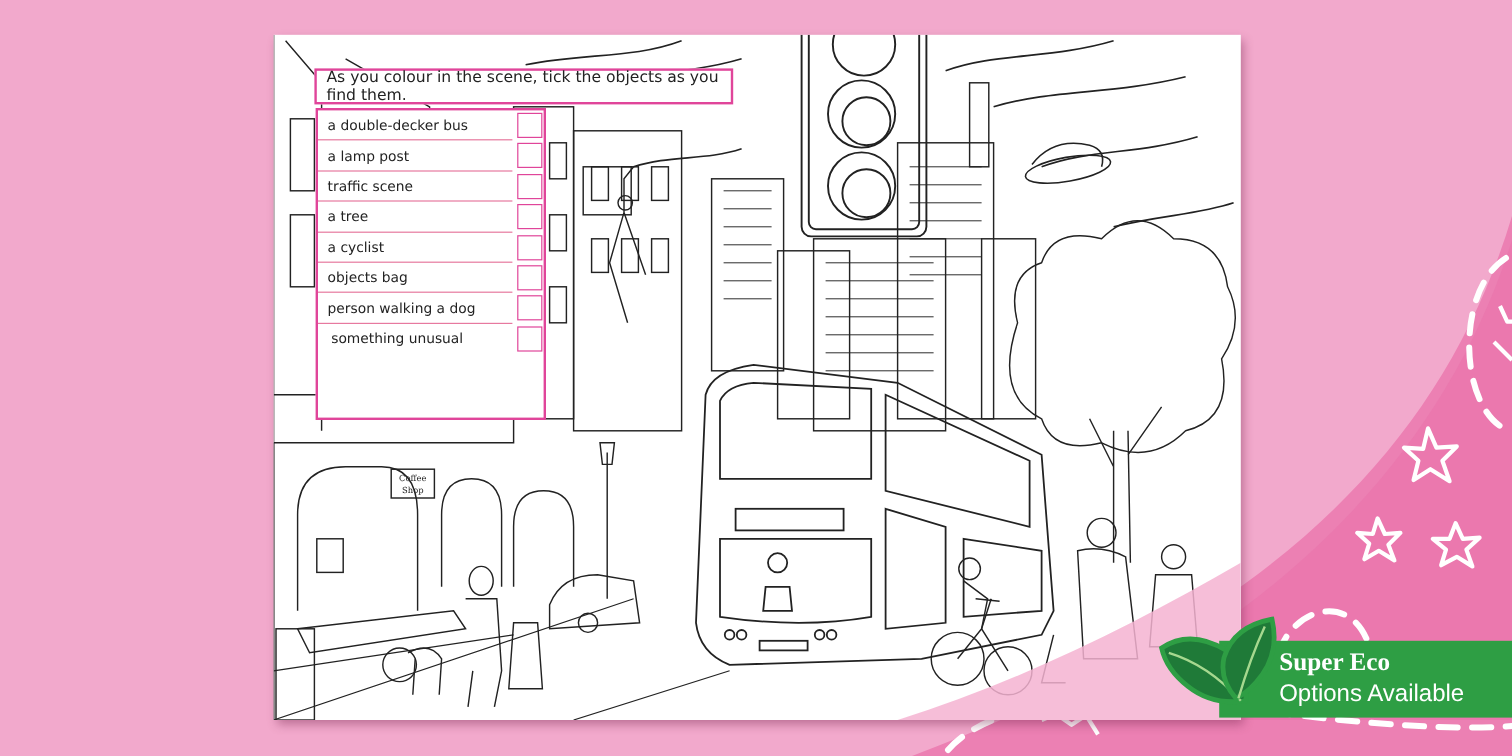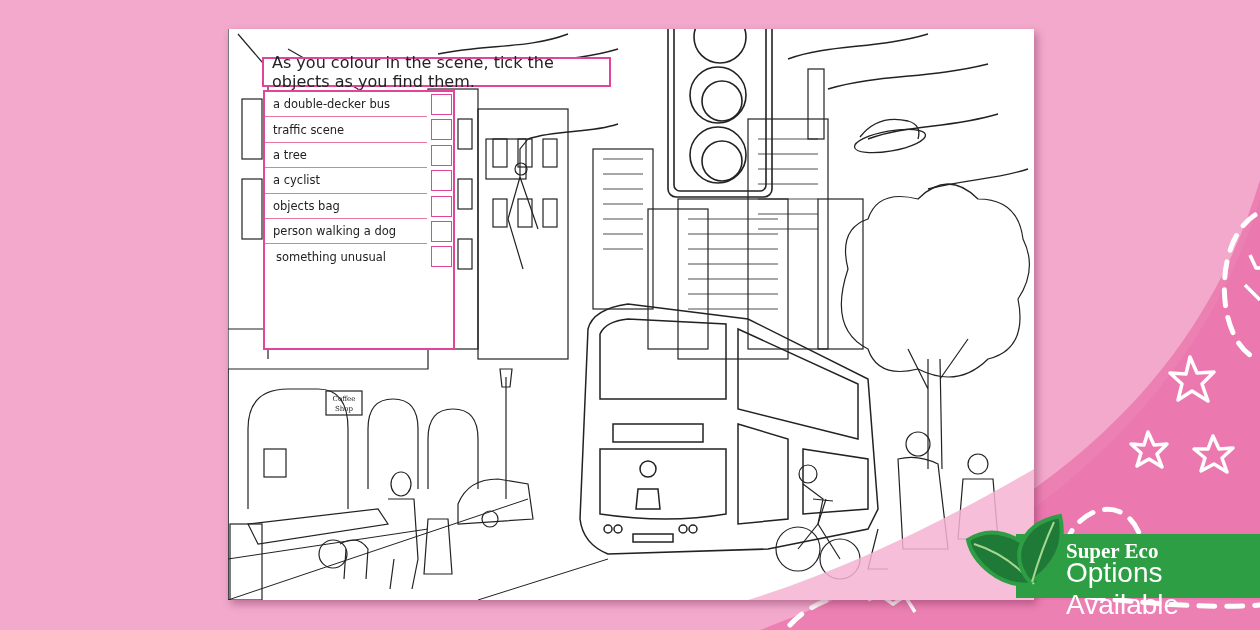--- a/index.html
+++ b/index.html
@@ -1,29 +1,29 @@
 <!DOCTYPE html>
 <html><head>
 <meta charset="utf-8">
 <style>
   html, body { margin:0; padding:0; }
   body { width:1260px; height:630px; overflow:hidden; background:#f2a9cc; position:relative; font-family:"DejaVu Sans", sans-serif; }
   .bg-swoosh { position:absolute; inset:0; }
   .sheet { position:absolute; left:228px; top:29px; width:806px; height:571px; background:#ffffff; box-shadow:3px 4px 8px rgba(120,40,80,0.45); overflow:hidden; }
   .scene { position:absolute; inset:0; }
-  .instruction { position:absolute; left:34px; top:28px; width:349px; height:30px; box-sizing:border-box; border:2px solid #e0459a; background:#fff; font-size:16px; color:#222; display:flex; align-items:center; padding-left:8px; }
+  .instruction { position:absolute; left:34px; top:28px; width:349px; height:30px; box-sizing:border-box; border:2px solid #e0459a; background:#fff; font-size:13px; color:#222; display:flex; align-items:center; padding-left:8px; }
   .checklist { position:absolute; left:35px; top:61px; width:192px; height:260px; box-sizing:border-box; border:2px solid #e0459a; background:#fff; }
   .check-row { position:relative; height:25.4px; display:flex; align-items:center; }
   .check-label { font-size:11.5px; color:#222; padding-left:8px; flex:1; height:100%; display:flex; align-items:center; box-sizing:border-box; border-bottom:1.5px solid #e7799f; margin-right:26px; }
   .check-row:last-child .check-label { border-bottom:none;padding-left:11px; }
   .check-box { position:absolute; right:1px; top:2px; width:21px; height:21px; box-sizing:border-box; border:1.5px solid #e0459a; background:#fff; cursor:pointer; }
   .eco { position:absolute; left:962px; top:512px; width:298px; height:88px; }
   .eco-bar { position:absolute; left:54px; top:22px; width:244px; height:64px; background:#2e9e44; }
   .eco-title { position:absolute; left:104px; top:27px; font-family:Liberation Serif, serif; font-weight:bold; font-size:21px; color:#fff; }
-  .eco-sub { position:absolute; left:104px; top:45px; font-family:"Liberation Sans", sans-serif; font-size:28px; color:#fff; }
+  .eco-sub { position:absolute; left:104px; top:55px; font-family:"Liberation Sans", sans-serif; font-size:20px; color:#fff; }
   .eco-leaf { position:absolute; left:0; top:0; }
 </style>
 </head>
 <body>
 
 <svg class="bg-swoosh" width="1260" height="630" viewBox="0 0 1260 630">
   <path d="M1260 180 C1200 380 1050 520 760 630 L1260 630 Z" fill="#ec80b3"></path>
   <path d="M1260 200 C1210 360 1090 500 880 600 L1260 600 Z" fill="#e96fa9" opacity="0.5"></path>
   <g fill="none" stroke="#fff" stroke-width="5" stroke-dasharray="16 12" stroke-linecap="round">
     <path d="M1255 215 C1215 240 1215 330 1250 355"></path>
@@ -183,20 +183,24 @@
   <div class="instruction">
     <span>As you colour in the scene, tick the objects as you find them.</span>
   </div>
 
   <div class="checklist">
     <div class="check-row">
       <span class="check-label">a double-decker bus</span>
       <span class="check-box"></span>
     </div>
     <div class="check-row">
+      <span class="check-label">a lamp post</span>
+      <span class="check-box"></span>
+    </div>
+    <div class="check-row">
       <span class="check-label">traffic scene</span>
       <span class="check-box"></span>
     </div>
     <div class="check-row">
       <span class="check-label">a tree</span>
       <span class="check-box"></span>
     </div>
     <div class="check-row">
       <span class="check-label">a cyclist</span>
       <span class="check-box"></span>

